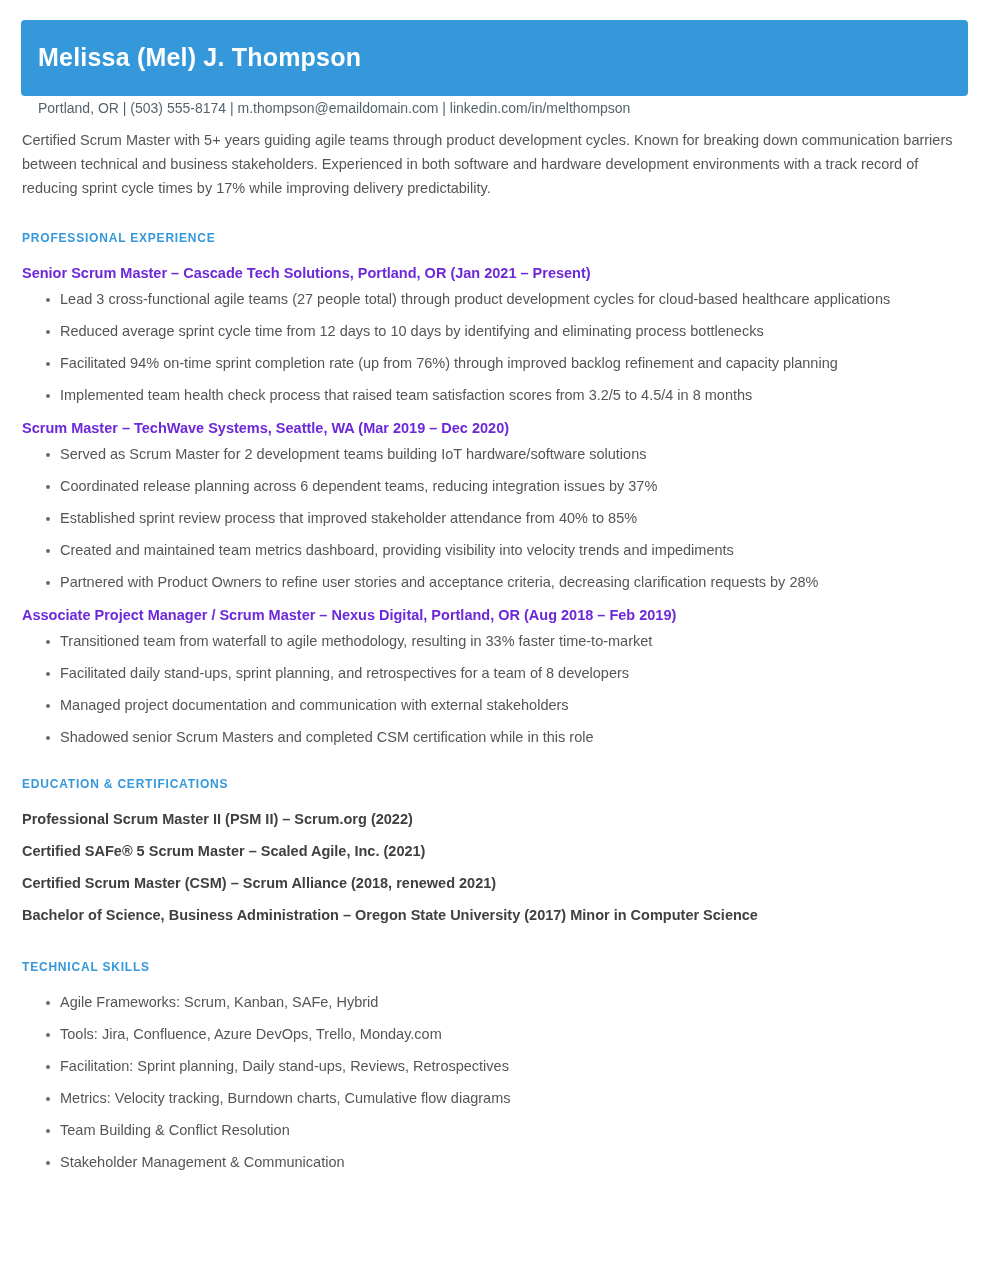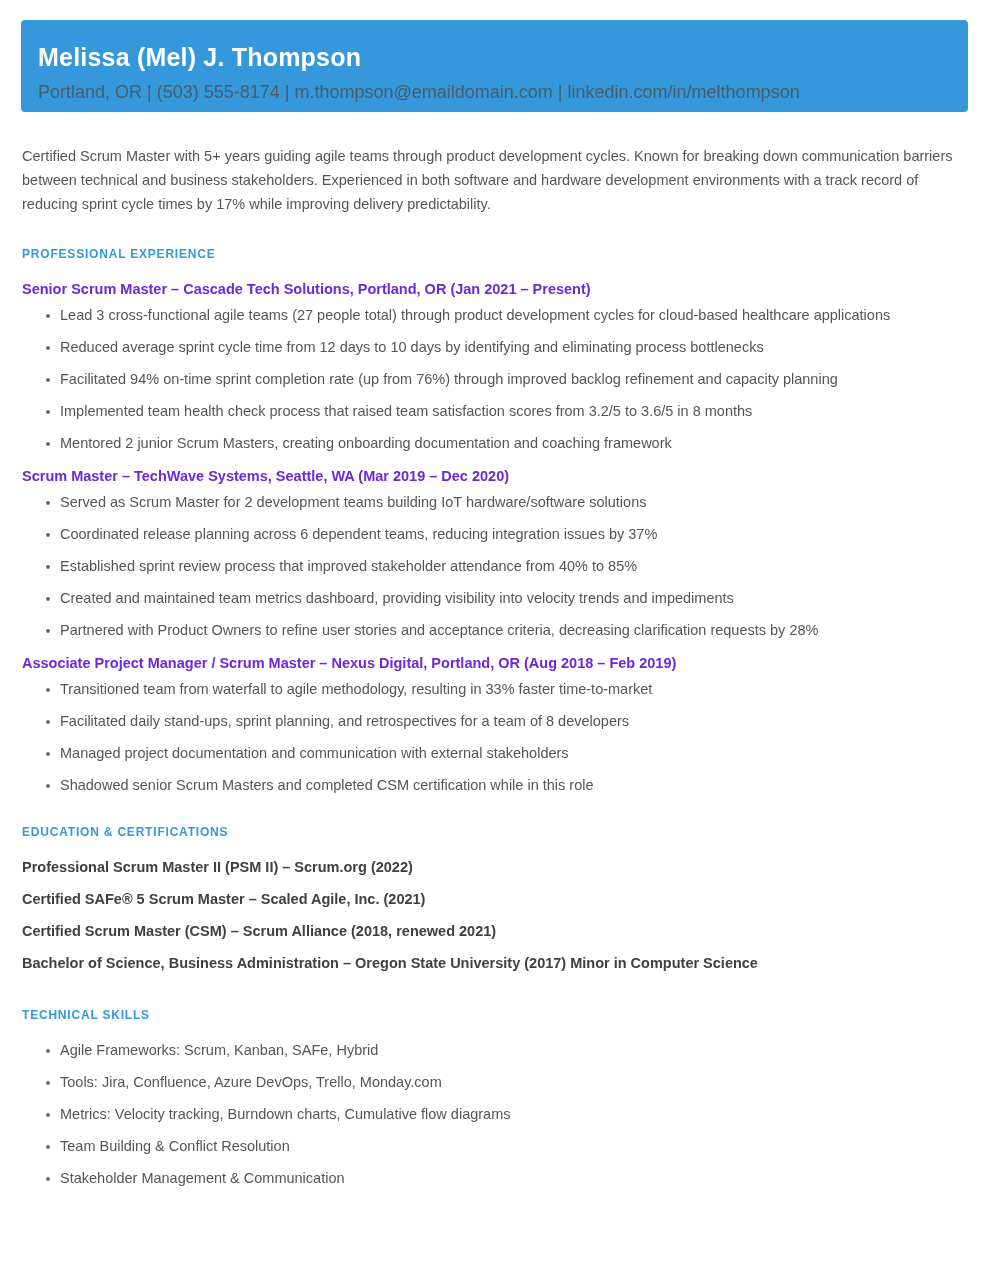--- a/index.html
+++ b/index.html
@@ -22,35 +22,35 @@
     position: relative;
     box-sizing: border-box;
     padding: 0 21px;
   }
 
   
   .header {
     margin-top: 20px;
     background: #3498db;
     border-radius: 4px;
-    height: 92px;
+    height: 76px;
     box-sizing: border-box;
     padding: 22px 17px 0 17px;
   }
   .header-name {
     color: #ffffff;
     font-size: 25px;
     font-weight: bold;
     line-height: 30px;
     letter-spacing: 0.2px;
     margin: 0;
   }
   .header-contact {
-    margin-top: 12px;
-    font-size: 18px;
+    margin-top: 28px;
+    font-size: 14px;
     line-height: 16px;
     color: #4a5a63;
     opacity: 0.95;
   }
 
   
   .summary {
     margin-top: 32px;
     font-size: 14.5px;
     line-height: 24px;
@@ -149,22 +149,21 @@
 
   <div class="section">
     <h2 class="section-title">PROFESSIONAL EXPERIENCE</h2>
 
     <div class="job">
       <div class="job-heading">Senior Scrum Master – Cascade Tech Solutions, Portland, OR (Jan 2021 – Present)</div>
       <ul class="bullets">
         <li><span class="disc"></span><span>Lead 3 cross-functional agile teams (27 people total) through product development cycles for cloud-based healthcare applications</span></li>
         <li><span class="disc"></span><span>Reduced average sprint cycle time from 12 days to 10 days by identifying and eliminating process bottlenecks</span></li>
         <li><span class="disc"></span><span>Facilitated 94% on-time sprint completion rate (up from 76%) through improved backlog refinement and capacity planning</span></li>
-        <li><span class="disc"></span><span>Implemented team health check process that raised team satisfaction scores from 3.2/5 to 3.6/5 in 8 months</span></li>
-        <li><span class="disc"></span><span>Mentored 2 junior Scrum Masters, creating onboarding documentation and coaching framework</span></li>
+        <li><span class="disc"></span><span>Implemented team health check process that raised team satisfaction scores from 3.2/5 to 4.5/4 in 8 months</span></li>
       </ul>
     </div>
 
     <div class="job">
       <div class="job-heading">Scrum Master – TechWave Systems, Seattle, WA (Mar 2019 – Dec 2020)</div>
       <ul class="bullets">
         <li><span class="disc"></span><span>Served as Scrum Master for 2 development teams building IoT hardware/software solutions</span></li>
         <li><span class="disc"></span><span>Coordinated release planning across 6 dependent teams, reducing integration issues by 37%</span></li>
         <li><span class="disc"></span><span>Established sprint review process that improved stakeholder attendance from 40% to 85%</span></li>
         <li><span class="disc"></span><span>Created and maintained team metrics dashboard, providing visibility into velocity trends and impediments</span></li>
@@ -191,19 +190,20 @@
       <li>Certified Scrum Master (CSM) – Scrum Alliance (2018, renewed 2021)</li>
       <li>Bachelor of Science, Business Administration – Oregon State University (2017) Minor in Computer Science</li>
     </ul>
   </div>
 
   <div class="section section-skills">
     <h2 class="section-title">TECHNICAL SKILLS</h2>
     <ul class="bullets">
       <li><span class="disc"></span><span>Agile Frameworks: Scrum, Kanban, SAFe, Hybrid</span></li>
       <li><span class="disc"></span><span>Tools: Jira, Confluence, Azure DevOps, Trello, Monday.com</span></li>
+      <li><span class="disc"></span><span>Facilitation: Sprint planning, Daily stand-ups, Reviews, Retrospectives</span></li>
       <li><span class="disc"></span><span>Metrics: Velocity tracking, Burndown charts, Cumulative flow diagrams</span></li>
       <li><span class="disc"></span><span>Team Building &amp; Conflict Resolution</span></li>
       <li><span class="disc"></span><span>Stakeholder Management &amp; Communication</span></li>
     </ul>
   </div>
 
 </div>
 
 </body></html>

